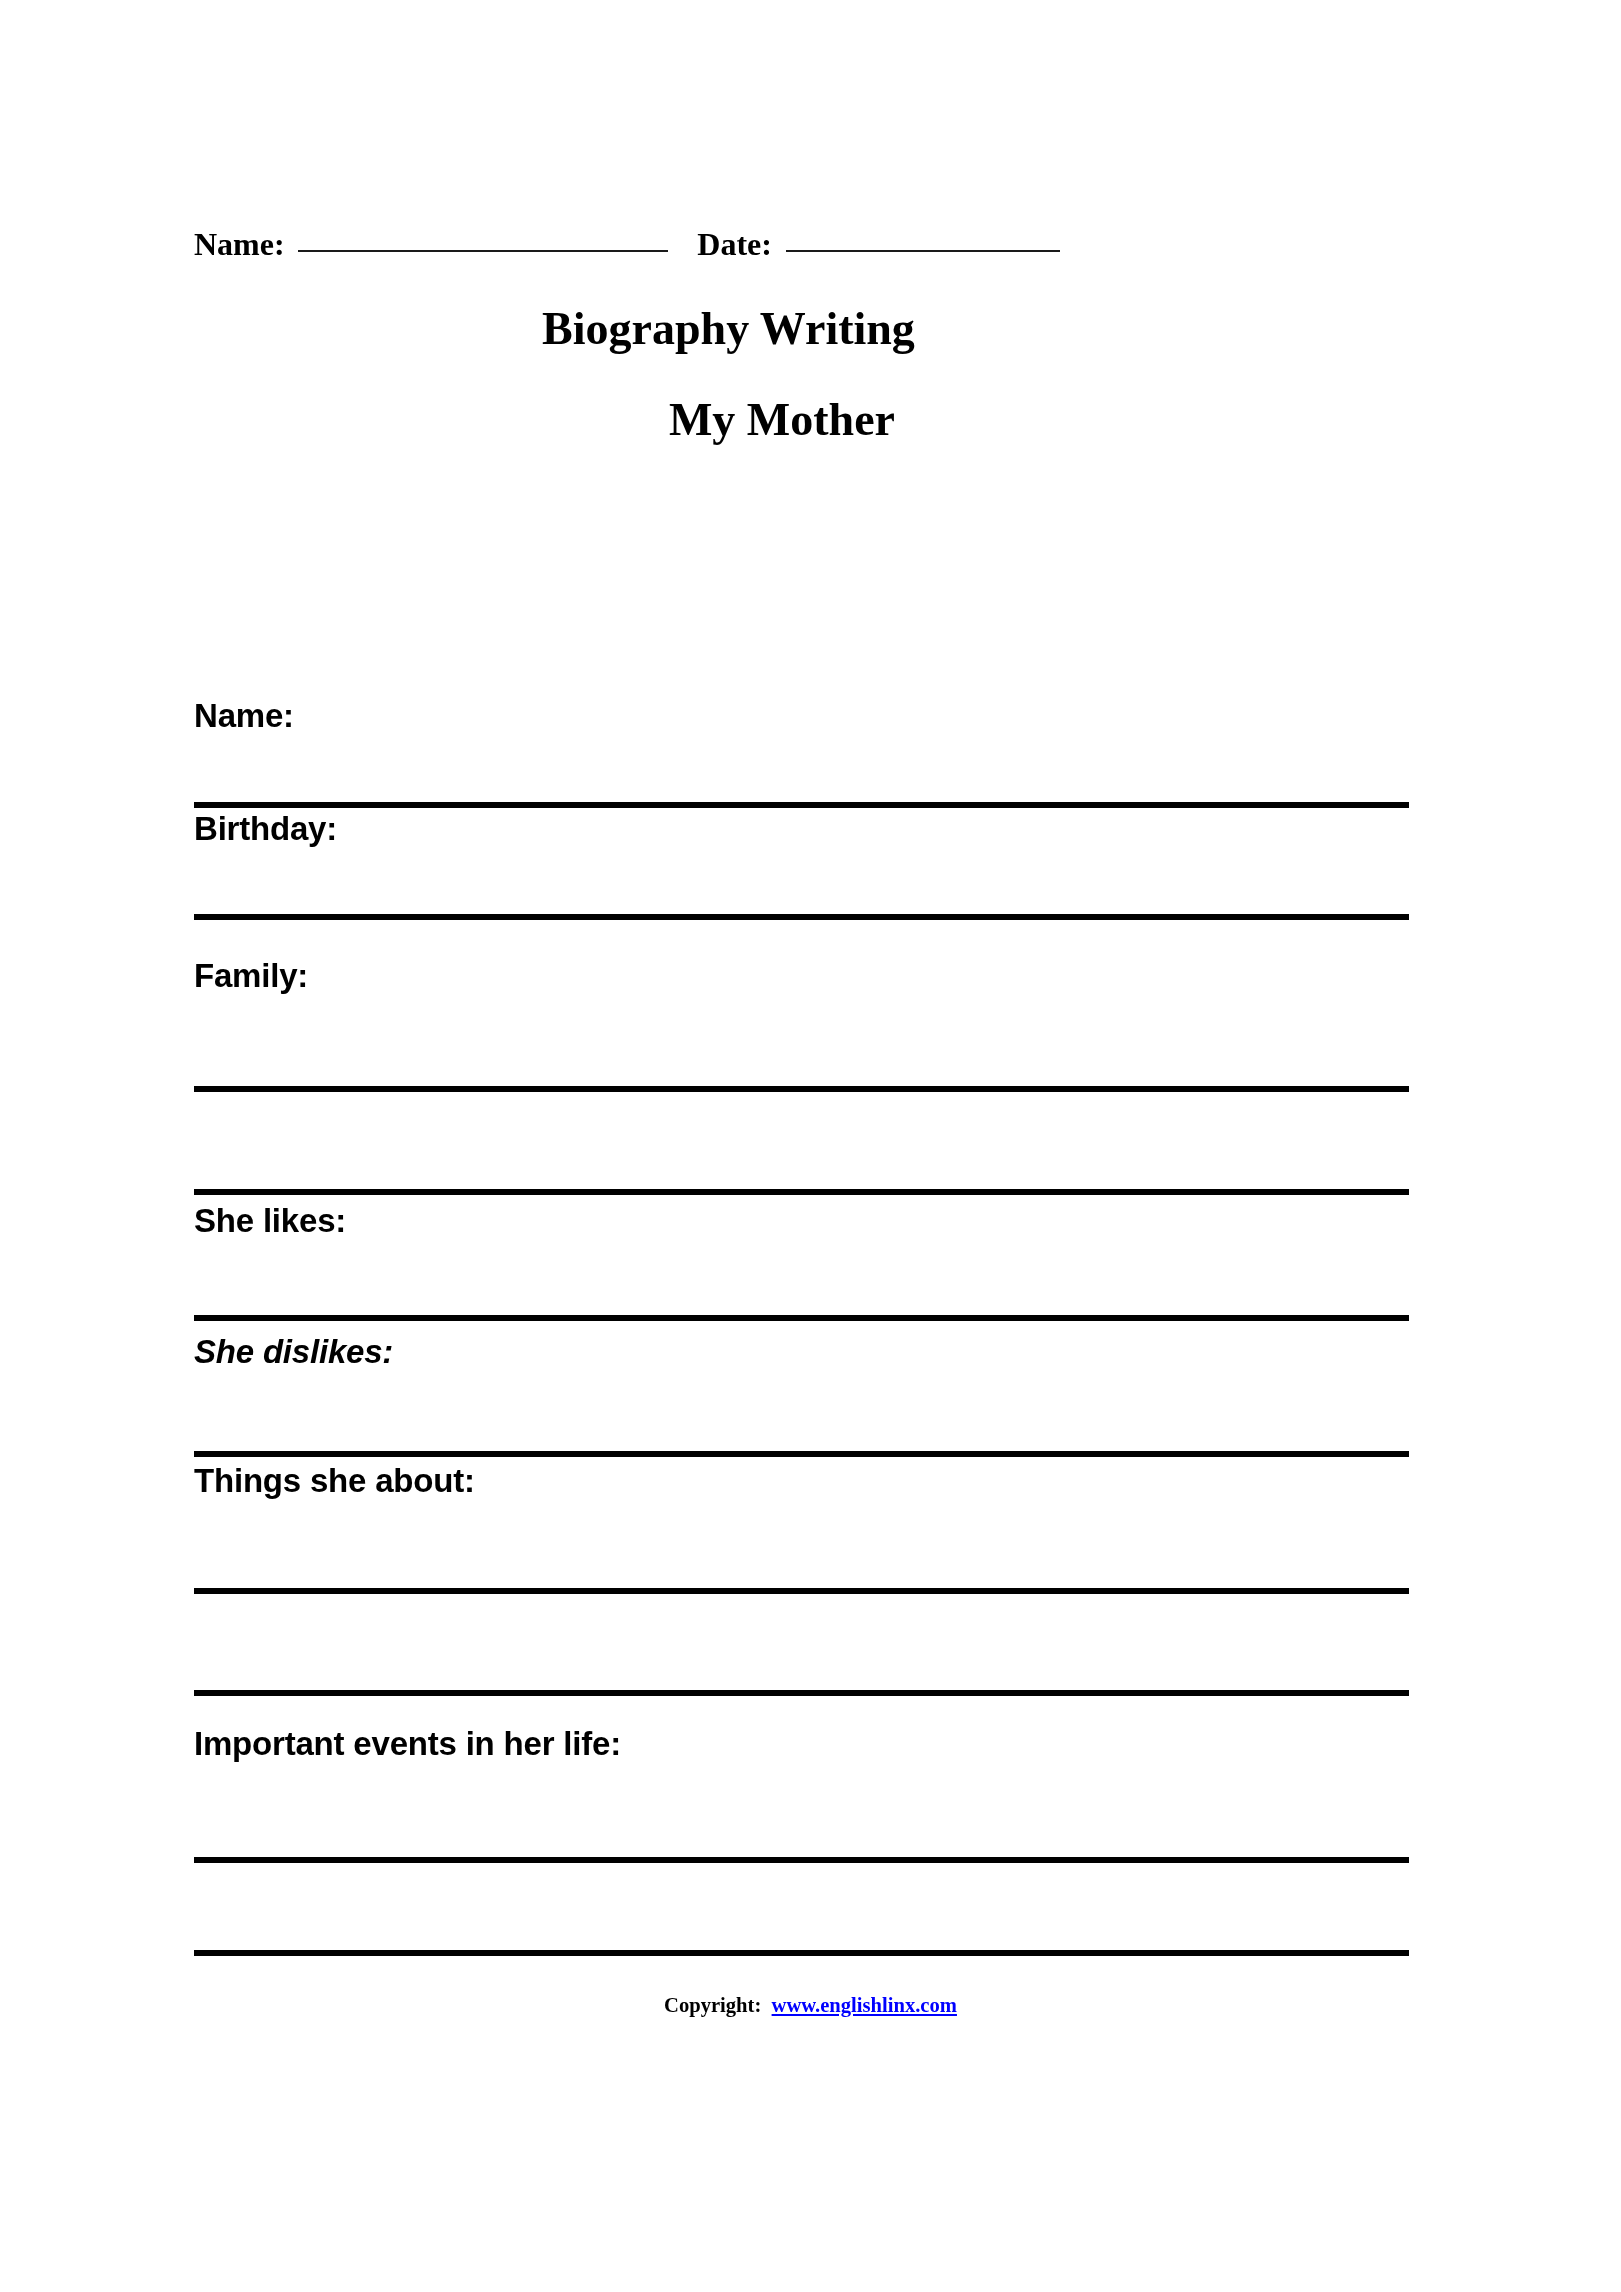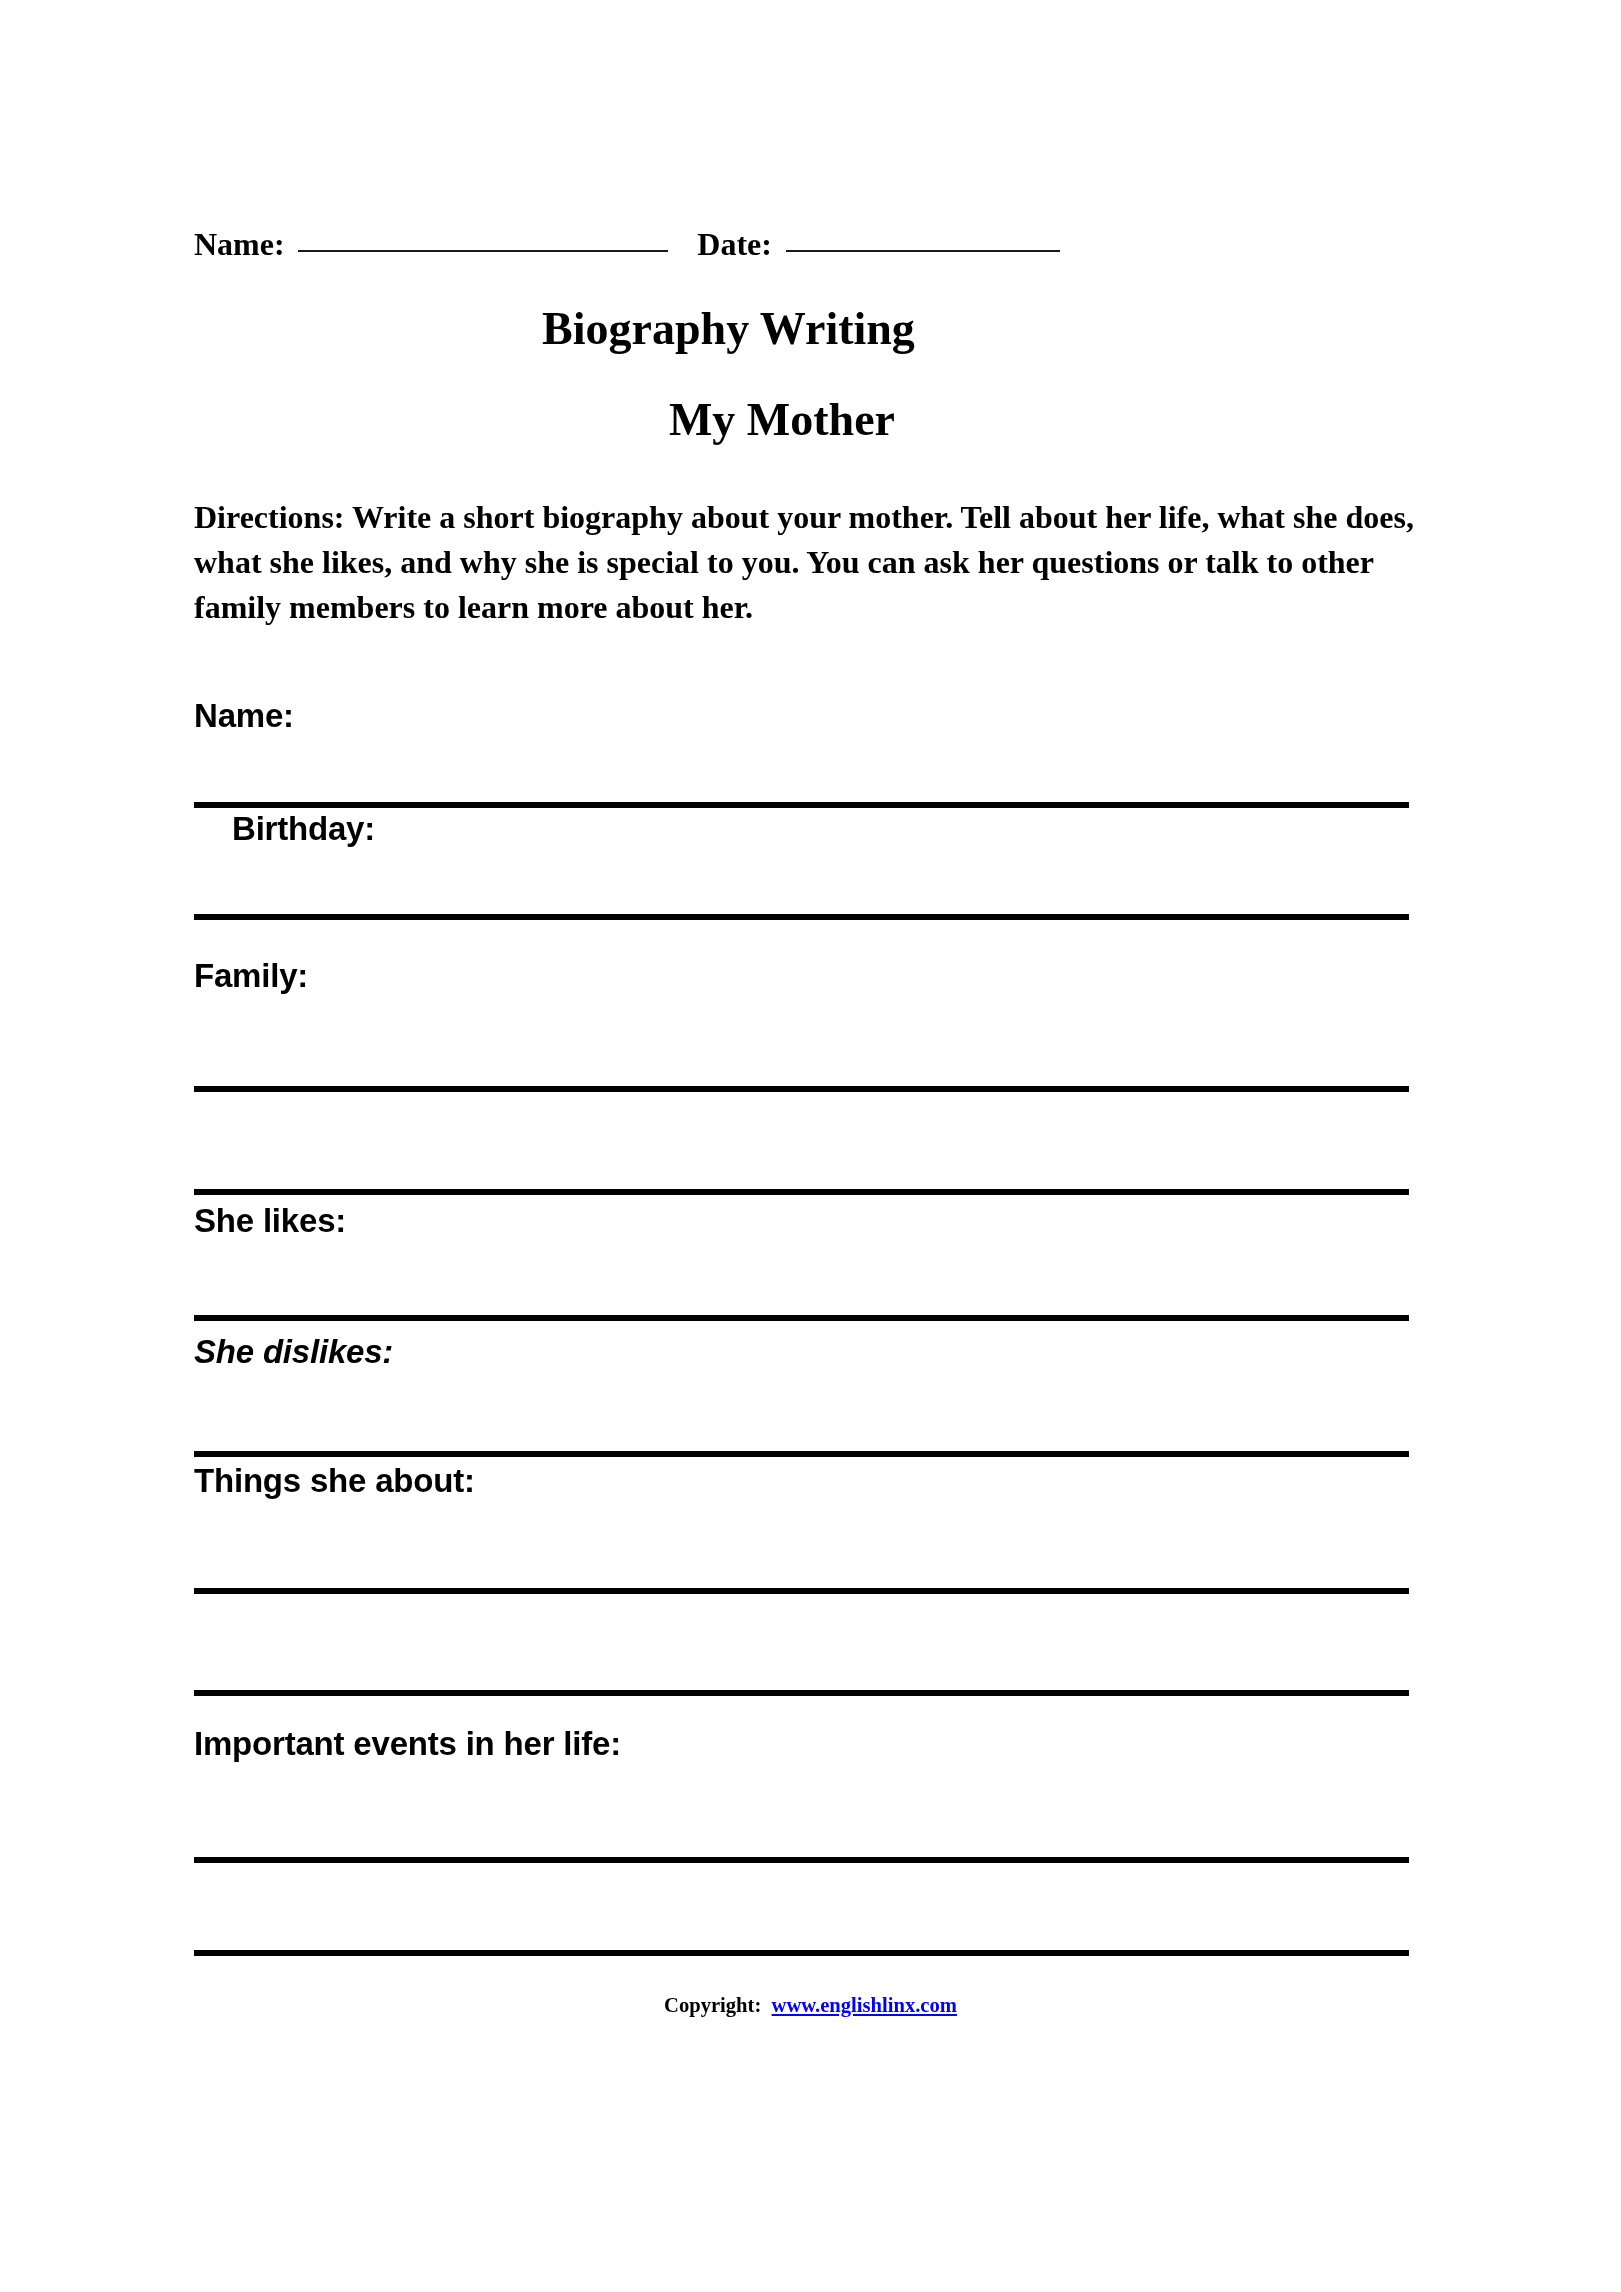--- a/index.html
+++ b/index.html
@@ -139,28 +139,27 @@
     <span class="hdr-label">Name:</span>
     <span class="hdr-rule name-rule"></span>
     <span class="hdr-gap"></span>
     <span class="hdr-label">Date:</span>
     <span class="hdr-rule date-rule"></span>
   </div>
 
   <div class="title-main">Biography Writing</div>
   <div class="title-sub">My Mother</div>
 
-  <div class="directions">Directions: Write a short biography about your mother. Tell about her life, what she does, what she likes, and why she is special to you. You can ask her questions or talk to other family members to learn more about her.</div>
 
   <div class="form-area">
 
     <div class="field-label" style="left:194px; top:699px;"> Name:</div>
     <div class="rule" style="top:802px;"></div>
 
-    <div class="field-label" style="left:194px; top:812px;margin-left:38px;">Birthday:</div>
+    <div class="field-label" style="left:194px; top:812px;">Birthday:</div>
     <div class="rule" style="top:914px;"></div>
 
     <div class="field-label" style="left:194px; top:959px;"> Family:</div>
     <div class="rule" style="top:1086px;"></div>
     <div class="rule" style="top:1189px;"></div>
 
     <div class="field-label" style="left:194px; top:1204px;">She likes:</div>
     <div class="rule" style="top:1315px;"></div>
 
     <div class="field-label" style="left:194px; top:1335px;font-style:italic;">She dislikes:</div>

